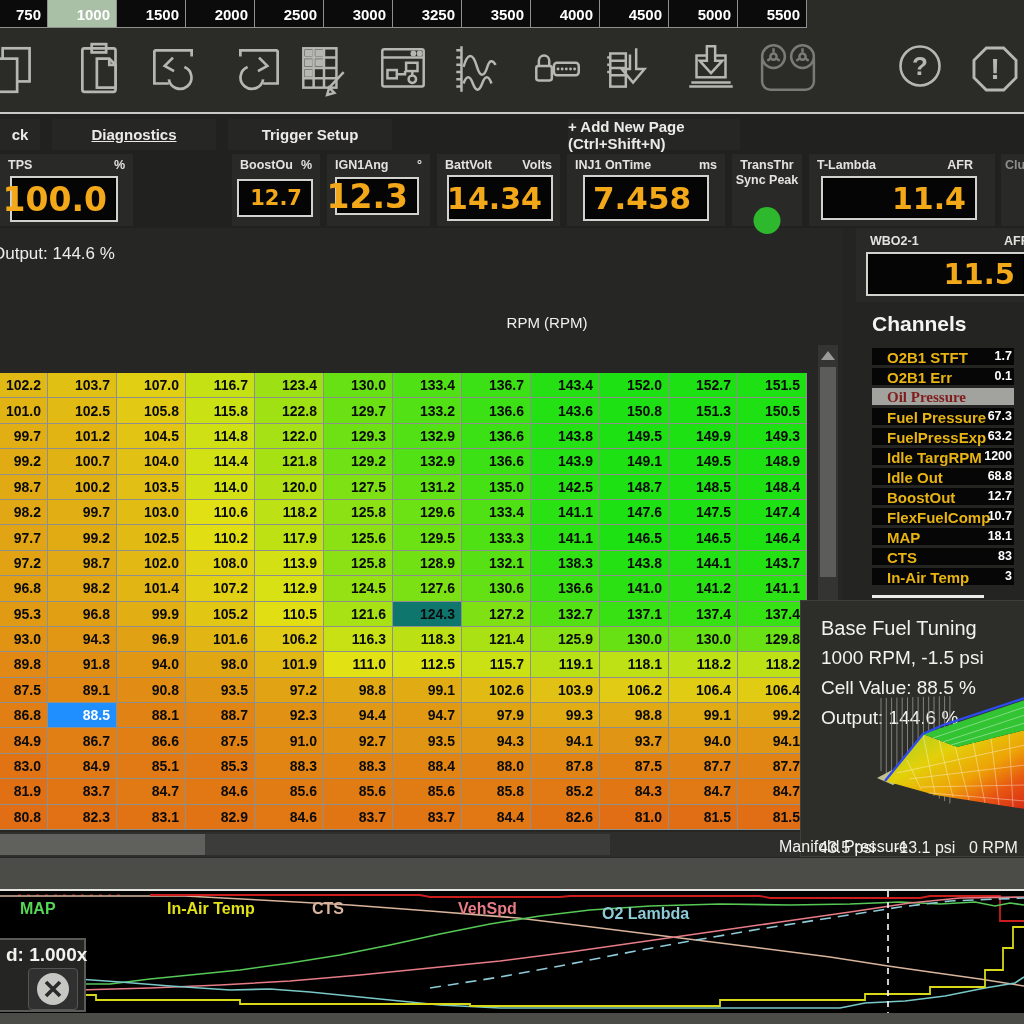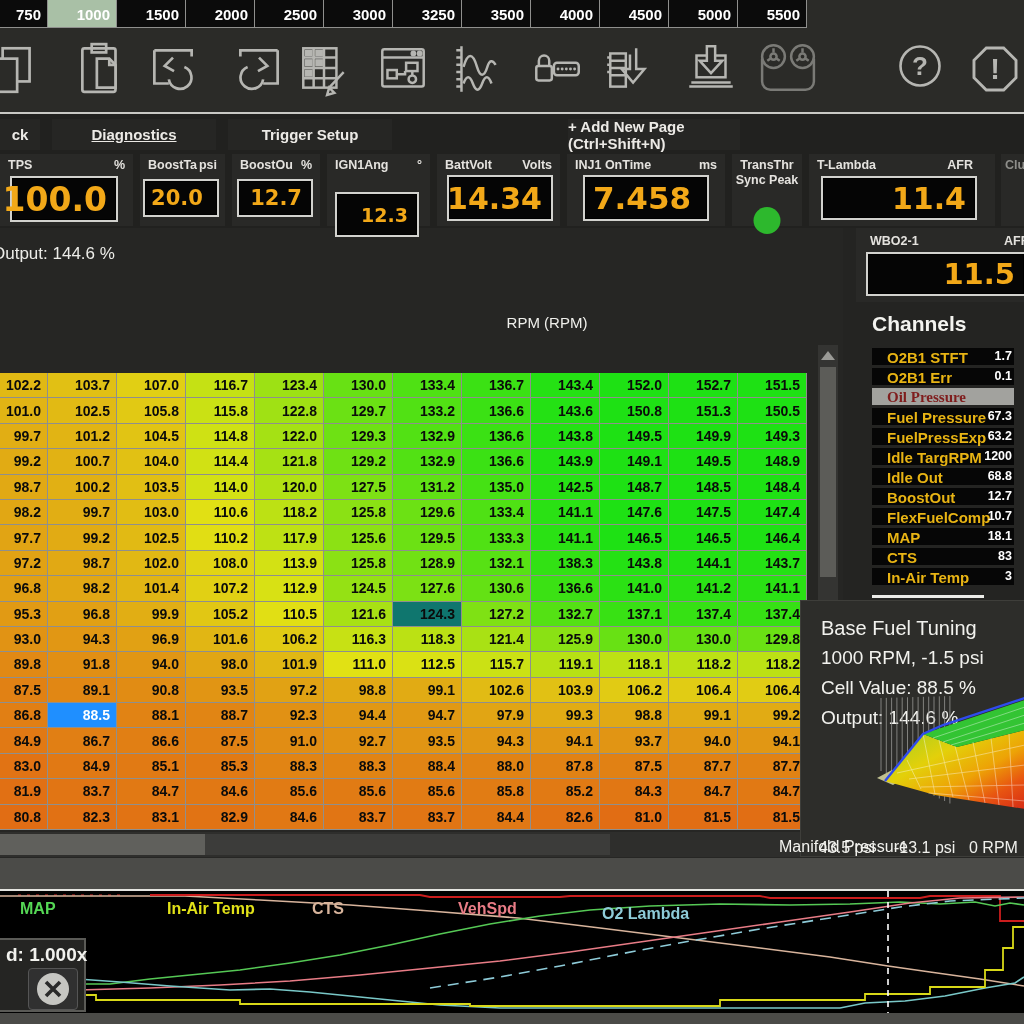--- a/index.html
+++ b/index.html
@@ -159,38 +159,31 @@
       <div class="tab" style="left: 568px; width: 172px;">+ Add New Page (Ctrl+Shift+N)</div>
     </div>
 
   <div class="gpanel" style="left:0;width:133px">
     <span class="glabel">TPS</span>
     <span class="gunit">%</span>
     <div class="gbox" style="left:12px;top:24px;width:104px;height:42px;font-size:33px">
         <span>100.0</span>
       </div>
   </div>
-  <div class="gpanel" style="left:140px;width:85px">
-    <span class="glabel">BoostTa</span>
-    <span class="gunit">psi</span>
-    <div class="gbox" style="left:5px;top:27px;width:72px;height:34px;font-size:21px;justify-content:center">
-        <span>20.0</span>
-      </div>
-  </div>
   <div class="gpanel" style="left:232px;width:88px">
     <span class="glabel">BoostOu</span>
     <span class="gunit">%</span>
     <div class="gbox" style="left:7px;top:27px;width:72px;height:34px;font-size:21px">
         <span>12.7</span>
       </div>
   </div>
   <div class="gpanel" style="left:327px;width:103px">
     <span class="glabel">IGN1Ang</span>
     <span class="gunit">°</span>
-    <div class="gbox" style="left:10px;top:40px;width:80px;height:41px;font-size:19px">
+    <div class="gbox" style="left:10px;top:25px;width:80px;height:34px;font-size:33px">
         <span>12.3</span>
       </div>
   </div>
   <div class="gpanel" style="left:437px;width:123px">
     <span class="glabel">BattVolt</span>
     <span class="gunit">Volts</span>
     <div class="gbox" style="left:12px;top:23px;width:102px;height:42px;font-size:30px">
         <span>14.34</span>
       </div>
   </div>

